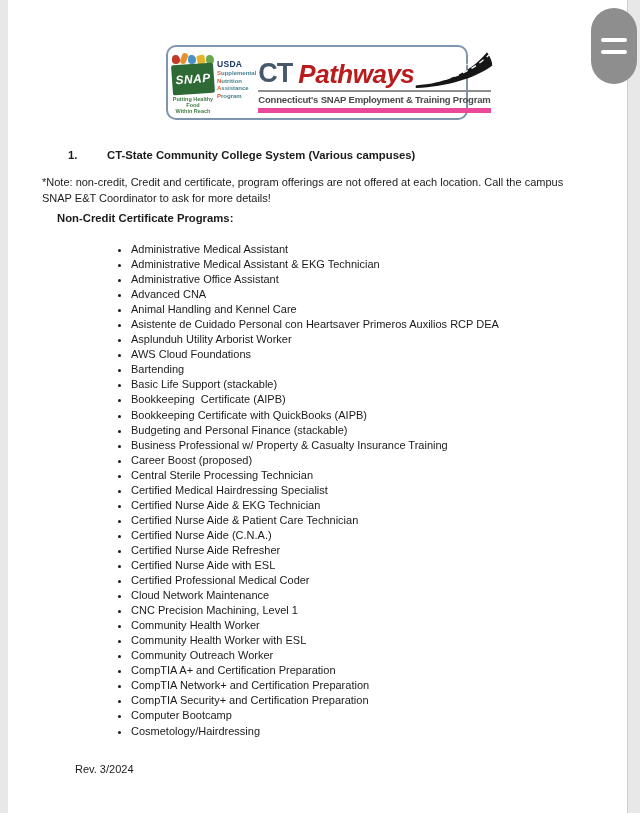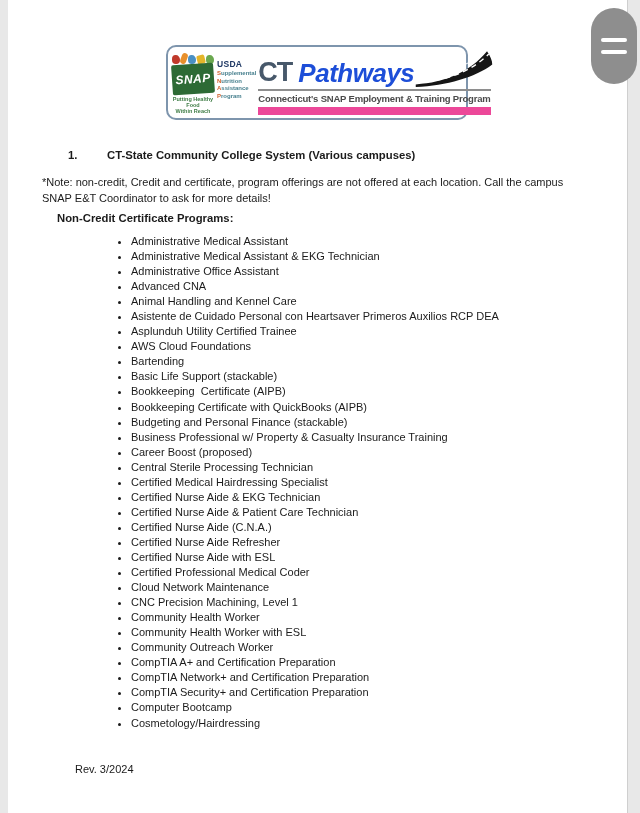--- a/index.html
+++ b/index.html
@@ -29,34 +29,34 @@
   .snap-bag span { color:#fff; font-weight:bold; font-style:italic; font-size:12px; letter-spacing:.5px; }
   .snap-tagline { margin-top:2px; font-size:5.5px; line-height:6px; color:#3f7d46; text-align:center; font-weight:bold; }
   .usda-col { width:48px; padding:9px 0 0 3px; }
   .usda-title { font-size:8.5px; font-weight:bold; color:#1f3864; letter-spacing:.3px; }
   .usda-words { margin-top:1px; }
   .usda-word { font-size:6px; line-height:7.5px; color:#49818f; font-weight:bold; }
   .usda-word .fl { color:#d2622f; }
   .ctp-col { flex:1; display:flex; flex-direction:column; justify-content:center; position:relative; padding:1px 0 0 2px; }
   .ctp-row { display:flex; align-items:flex-end; height:34px; position:relative; }
   .ct-text { font-size:27px; font-weight:bold; color:#47586a; letter-spacing:-1px; line-height:1; }
-  .pathways-text { font-size:26px; font-weight:bold; font-style:italic; color:#1d4ed8;
+  .pathways-text { font-size:26px; font-weight:bold; font-style:italic; color:#b91c1c;
                    line-height:1; margin-left:6px; letter-spacing:-.5px; }
   .road { position:absolute; right:-3px; top:-6px; }
-  .ctp-sub { margin-top:3px; border-top:2px solid #8e8e8e; border-bottom:8px solid #ec4899;
+  .ctp-sub { margin-top:3px; border-top:2px solid #8e8e8e; border-bottom:5px solid #ec4899;
              font-size:9.5px; font-weight:bold; color:#4a4a4a; text-align:center;
              padding:2px 0 3px; white-space:nowrap; letter-spacing:-.2px; }
 
   
   .doc-heading { position:absolute; left:60px; top:149px; font-size:11.3px; font-weight:bold; color:#1b1b1b; }
   .doc-heading .num { display:inline-block; width:39px; }
   .note { position:absolute; left:34px; top:174px; width:552px; font-size:11px;
           line-height:16px; color:#1b1b1b; }
   .section-title { position:absolute; left:49px; top:212px; font-size:11.3px; font-weight:bold; color:#1b1b1b; }
-  .programs { position:absolute; left:100px; top:234px; width:500px; list-style:disc; padding-left:23px; }
+  .programs { position:absolute; left:100px; top:242px; width:500px; list-style:disc; padding-left:23px; }
   .programs li { font-size:11px; line-height:15.05px; color:#1b1b1b; white-space:pre-wrap; }
   .rev { position:absolute; left:49px; top:763px; font-size:11px; color:#1b1b1b;padding-left:18px; }
 </style>
 </head>
 <body>
 
 <div class="stage">
   <div class="page">
 
     <div class="logo-box">
@@ -120,21 +120,21 @@
         <li>Administrative Medical Assistant &amp; EKG Technician</li>
 
         <li>Administrative Office Assistant</li>
 
         <li>Advanced CNA</li>
 
         <li>Animal Handling and Kennel Care</li>
 
         <li>Asistente de Cuidado Personal con Heartsaver Primeros Auxilios RCP DEA</li>
 
-        <li>Asplunduh Utility Certified Trainee</li>
+        <li>Asplunduh Utility Arborist Worker</li>
 
         <li>AWS Cloud Foundations</li>
 
         <li>Bartending</li>
 
         <li>Basic Life Support (stackable)</li>
 
         <li>Bookkeeping  Certificate (AIPB)</li>
 
         <li>Bookkeeping Certificate with QuickBooks (AIPB)</li>

